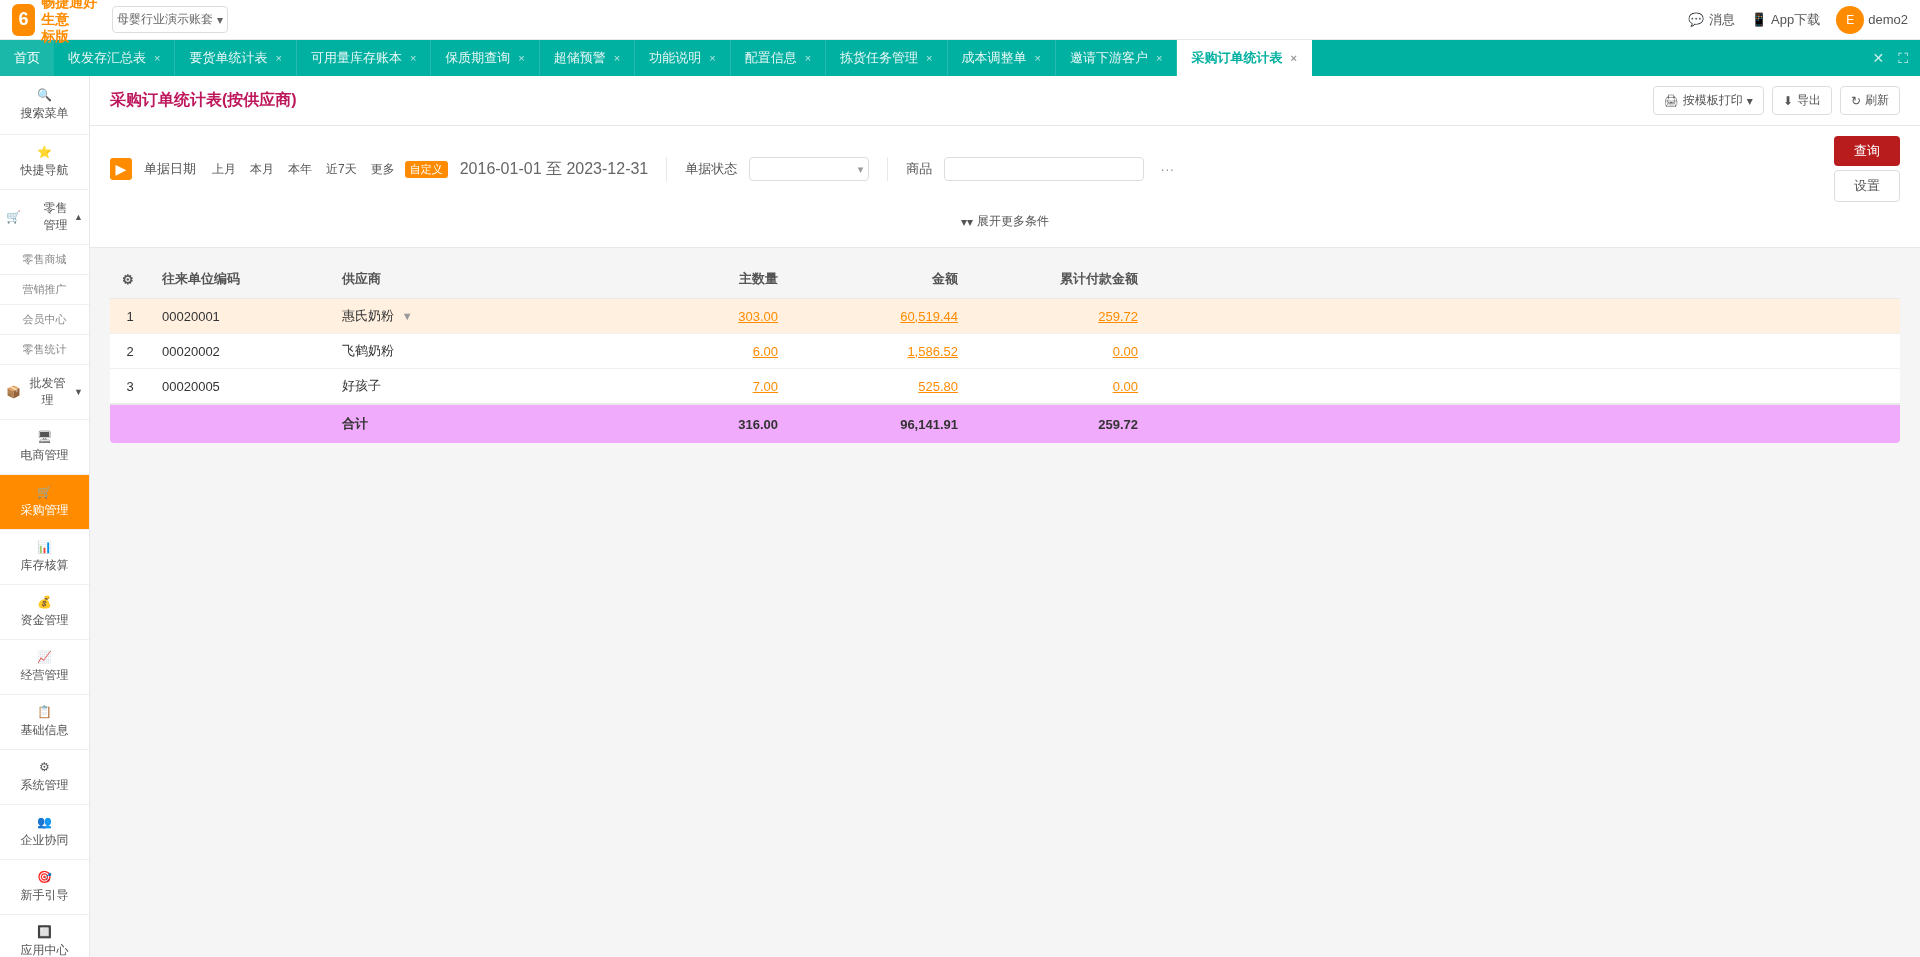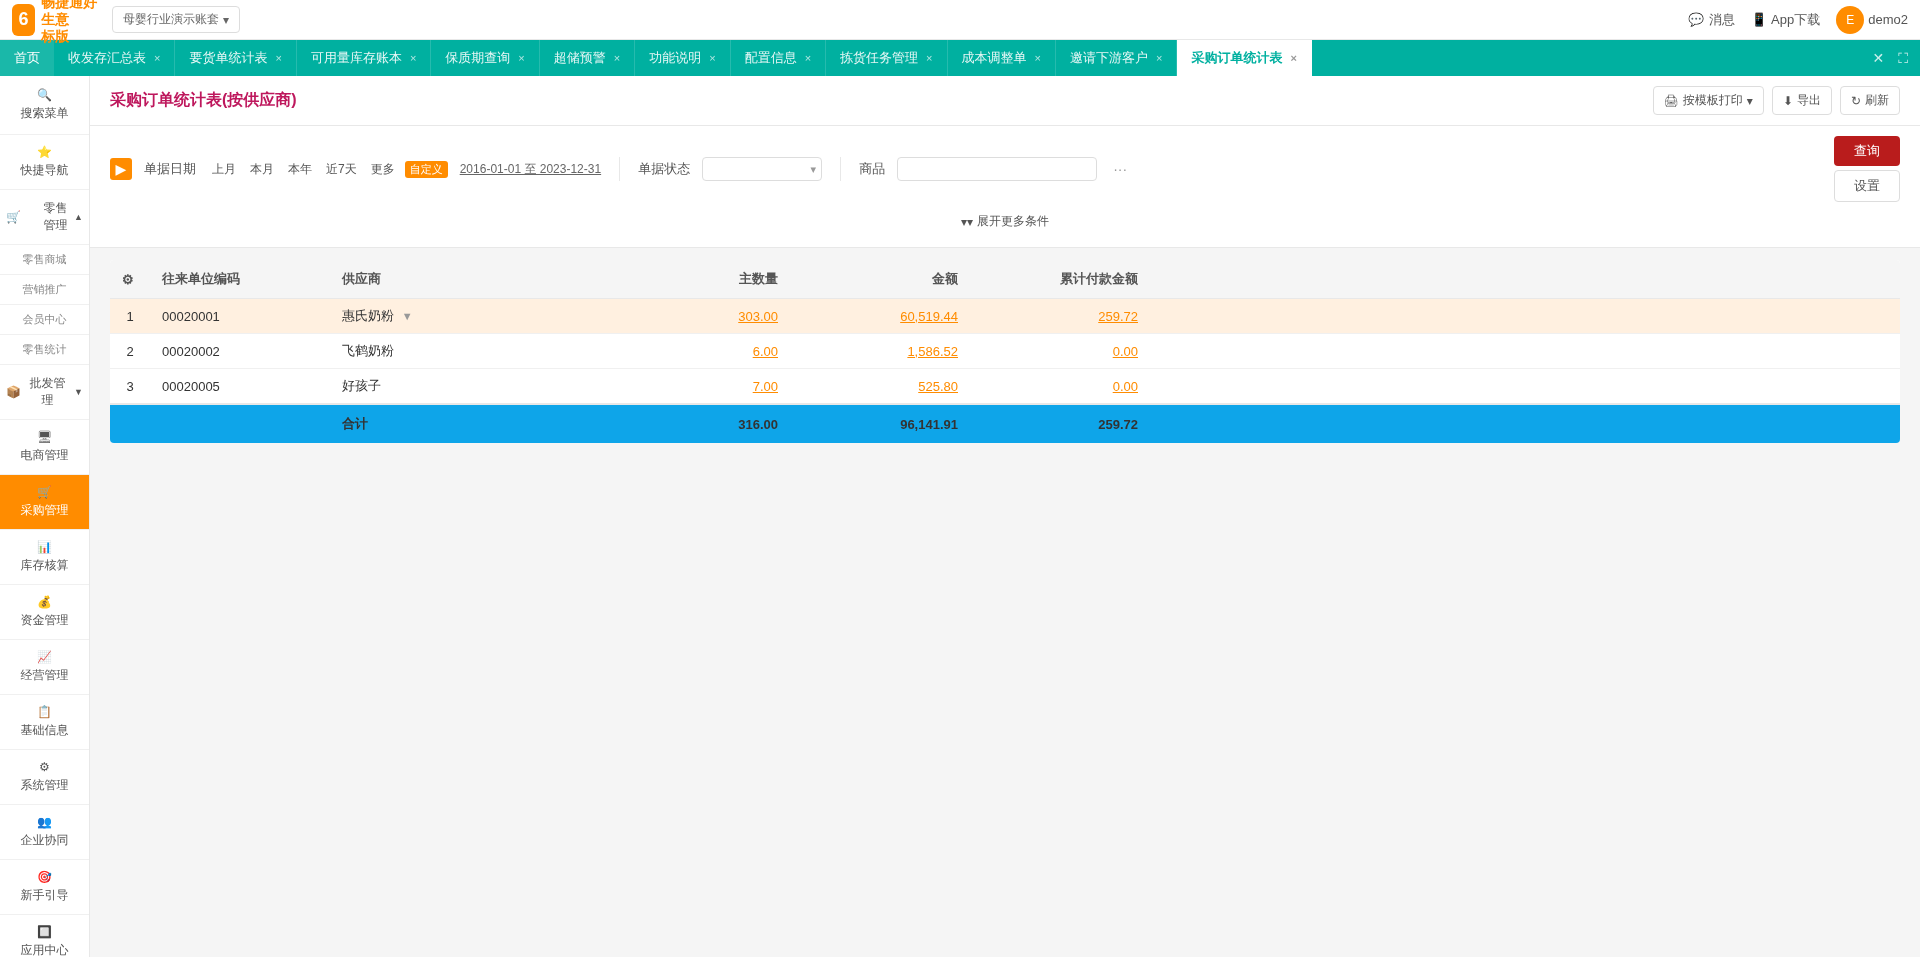--- a/index.html
+++ b/index.html
@@ -3,21 +3,21 @@
   <meta charset="utf-8">
   <style>
     * { margin: 0; padding: 0; box-sizing: border-box; }
     body { font-family: 'Microsoft YaHei', '微软雅黑', Arial, sans-serif; font-size: 13px; background: #f5f5f5; color: #333; width: 1920px; height: 957px; overflow: hidden; }
 
     
     .top-bar { height: 40px; background: #fff; display: flex; align-items: center; padding: 0 12px; border-bottom: 1px solid #e8e8e8; position: relative; }
     .logo-area { display: flex; align-items: center; gap: 6px; width: 90px; }
     .logo-icon { width: 32px; height: 32px; background: #ff8c00; border-radius: 6px; display: flex; align-items: center; justify-content: center; color: white; font-size: 18px; font-weight: bold; }
     .logo-text { font-size: 14px; color: #ff8c00; font-weight: bold; line-height: 1.2; }
-    .workspace-selector { display: flex; align-items: center; gap: 4px; padding: 4px 10px; border: 1px solid #ddd; border-radius: 4px; cursor: pointer; font-size: 12px; color: #666; margin-left: 10px; }
+    .workspace-selector { display: flex; align-items: center; gap: 4px; padding: 4px 4px; border: 1px solid #ddd; border-radius: 4px; cursor: pointer; font-size: 12px; color: #666; margin-left: 10px; }
     .top-right { margin-left: auto; display: flex; align-items: center; gap: 16px; }
     .top-right-item { display: flex; align-items: center; gap: 4px; font-size: 13px; color: #555; cursor: pointer; }
     .avatar { width: 28px; height: 28px; border-radius: 50%; background: #ff8c00; display: flex; align-items: center; justify-content: center; color: white; font-size: 12px; }
 
     
     .nav-tabs { height: 36px; background: #00b0a0; display: flex; align-items: stretch; overflow: hidden; }
     .nav-tab { padding: 8px 14px; display: flex; align-items: center; gap: 4px; font-size: 13px; color: rgba(255,255,255,0.9); cursor: pointer; white-space: nowrap; border-right: 1px solid rgba(255,255,255,0.15); }
     .nav-tab.active { background: #fff; color: #00b0a0; font-weight: bold; }
     .nav-tab .close-x { font-size: 11px; color: rgba(255,255,255,0.7); margin-left: 4px; }
     .nav-tab.active .close-x { color: #999; }
@@ -44,21 +44,21 @@
     .btn-refresh { display: flex; align-items: center; gap: 4px; padding: 5px 10px; border: 1px solid #ddd; border-radius: 4px; background: #fff; cursor: pointer; font-size: 12px; color: #555; }
 
     
     .filter-area { background: #fff; padding: 10px 20px; border-bottom: 1px solid #e8e8e8; }
     .filter-row { display: flex; align-items: center; gap: 12px; flex-wrap: wrap; }
     .filter-toggle { width: 22px; height: 22px; background: #ff8c00; color: white; border-radius: 3px; display: flex; align-items: center; justify-content: center; cursor: pointer; font-size: 14px; flex-shrink: 0; }
     .filter-label { font-size: 13px; color: #555; white-space: nowrap; }
     .date-quick { display: flex; align-items: center; gap: 6px; font-size: 12px; }
     .date-quick-btn { color: #555; cursor: pointer; padding: 2px 4px; }
     .date-badge { background: #ff8c00; color: white; border-radius: 3px; padding: 1px 5px; font-size: 11px; cursor: pointer; }
-    .date-range { font-size: 12px; color: #666; text-decoration: underline; }
+    .date-range { font-size: 16px; color: #666; }
     .filter-separator { border-left: 1px solid #e8e8e8; height: 24px; margin: 0 6px; }
     .filter-select { border: 1px solid #ddd; border-radius: 4px; padding: 4px 24px 4px 8px; font-size: 12px; background: #fff; appearance: none; cursor: pointer; min-width: 120px; }
     .filter-input { border: 1px solid #ddd; border-radius: 4px; padding: 4px 8px; font-size: 12px; background: #fff; min-width: 160px; }
     .filter-more { display: flex; align-items: center; gap: 4px; font-size: 12px; color: #555; cursor: pointer; padding: 5px 0; }
     .btn-query { background: #b91c1c; color: white; border: none; border-radius: 4px; padding: 6px 20px; font-size: 13px; cursor: pointer; }
     .btn-settings { background: #fff; color: #555; border: 1px solid #ddd; border-radius: 4px; padding: 6px 12px; font-size: 13px; cursor: pointer; }
     .filter-actions-col { display: flex; flex-direction: column; gap: 4px; margin-left: auto; }
 
     
     .filter-more-row { display: flex; justify-content: center; padding: 6px 0 2px; }
@@ -68,21 +68,21 @@
     .data-table { width: 100%; border-collapse: collapse; background: #fff; border-radius: 4px; overflow: hidden; }
     .data-table thead tr { background: #f5f5f5; }
     .data-table thead th { padding: 10px 12px; font-size: 13px; font-weight: 600; color: #555; text-align: left; border-bottom: 1px solid #e8e8e8; white-space: nowrap; }
     .data-table thead th.right { text-align: right; }
     .data-table tbody tr { border-bottom: 1px solid #f0f0f0; }
     .data-table tbody tr.row-highlight { background: #fff0e0; }
     .data-table tbody td { padding: 8px 12px; font-size: 13px; color: #333; }
     .data-table tbody td.center { text-align: center; }
     .data-table tbody td.right { text-align: right; }
     .data-table tbody td a { color: #ff8c00; text-decoration: underline; cursor: pointer; }
-    .data-table tfoot tr { background: #0ea5e9; border-top: 2px solid #e8e8e8; }
+    .data-table tfoot tr { background: #f0abfc; border-top: 2px solid #e8e8e8; }
     .data-table tfoot td { padding: 10px 12px; font-size: 13px; font-weight: 600; color: #333; }
     .data-table tfoot td.right { text-align: right; }
 
     .col-check { width: 40px; text-align: center; }
     .col-code { width: 180px; }
     .col-supplier { width: 280px; }
     .col-qty { width: 180px; text-align: right; }
     .col-amount { width: 180px; text-align: right; }
     .col-paid { width: 180px; text-align: right; }
 

